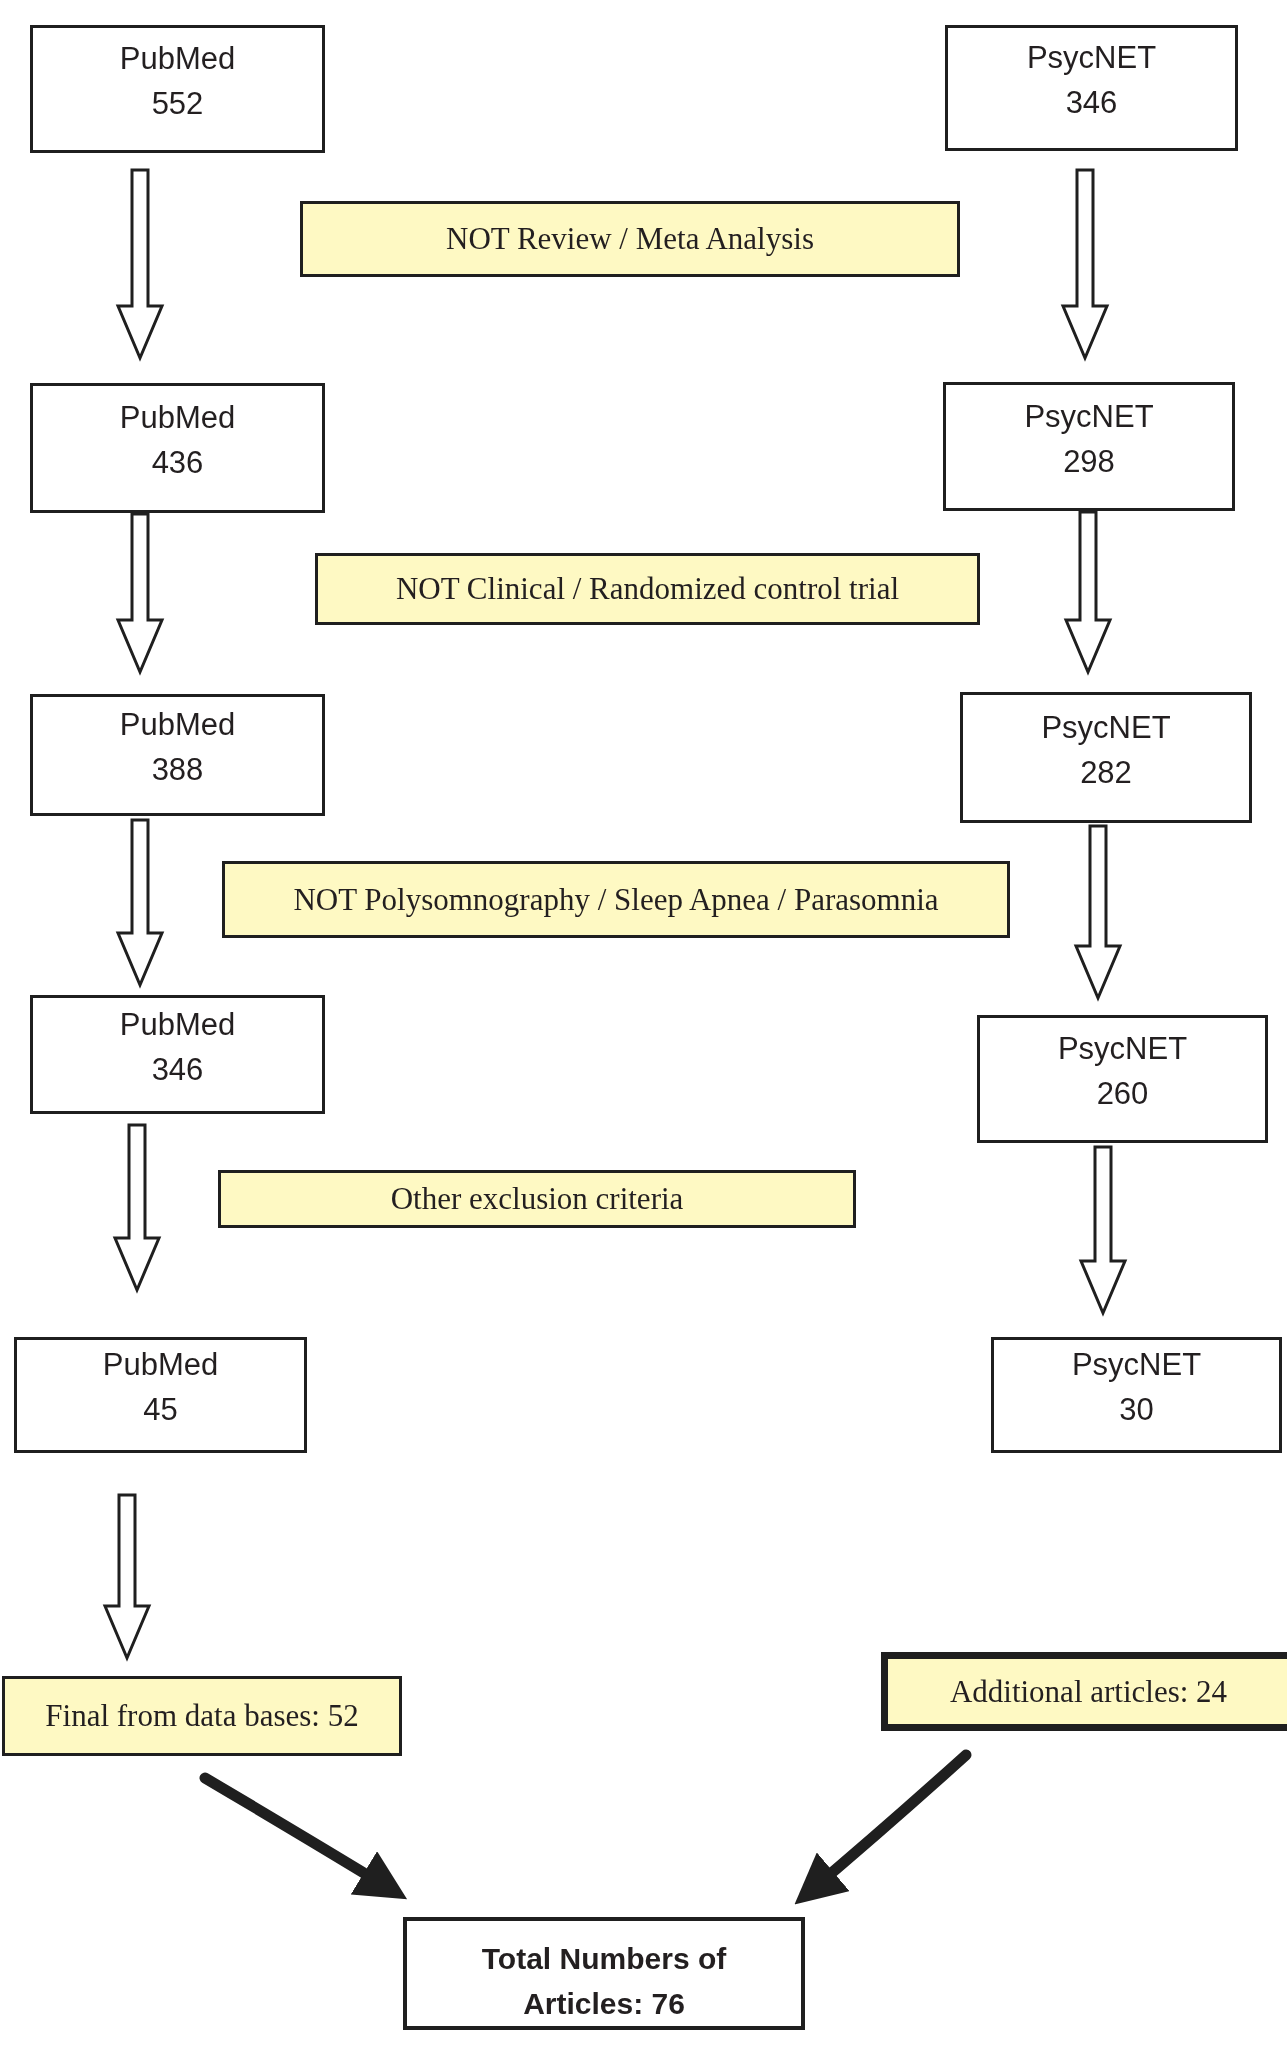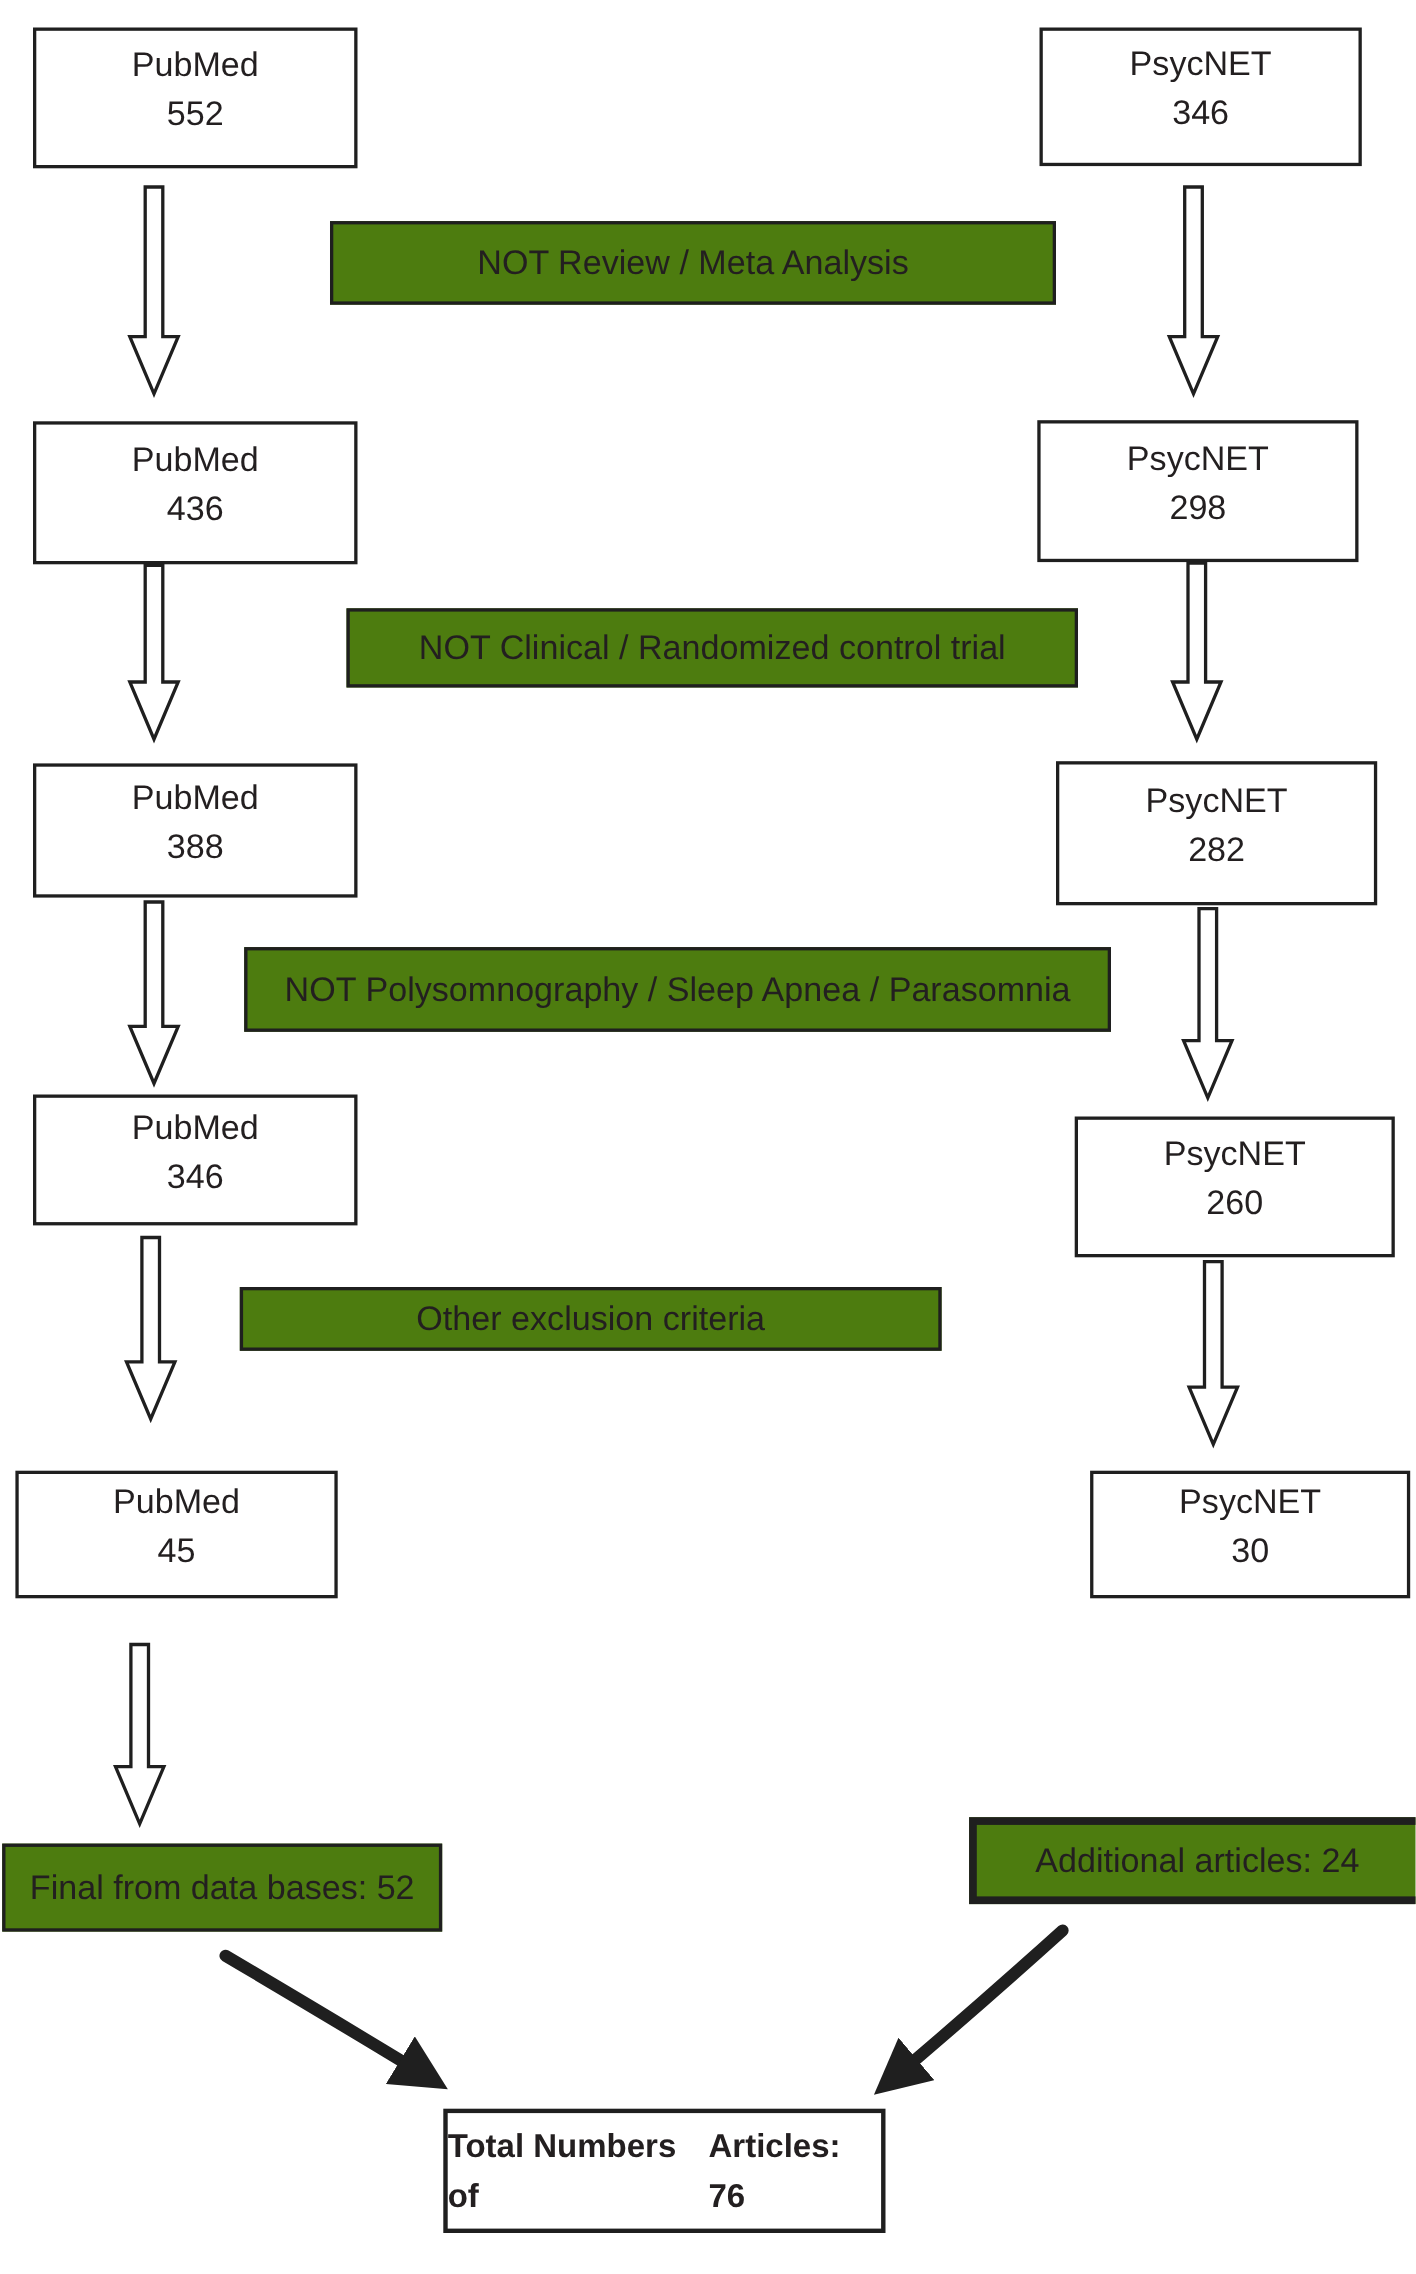--- a/index.html
+++ b/index.html
@@ -18,32 +18,33 @@
     display:flex;flex-direction:column;
     align-items:center;justify-content:center;
     padding-bottom:14px;
     box-sizing:border-box;
     font-size:31px;
     line-height:1.45;
   }
   .midbox{
     position:absolute;
     border:3px solid #1f1f1f;
-    background:#4d7c0f;
+    background:#fef9c3;
     display:flex;align-items:center;justify-content:center;
     box-sizing:border-box;
     font-size:31px;
     white-space:nowrap;
+    font-family:Liberation Serif, serif;
   }
   .thick{border-width:7px;}
   .totalbox{
     position:absolute;
     border:4px solid #1f1f1f;
     background:#ffffff;
-    display:flex;flex-direction:row;
+    display:flex;flex-direction:column;
     align-items:center;justify-content:flex-end;
     box-sizing:border-box;
     font-size:30px;font-weight:bold;
     line-height:1.5;
   }
   svg.arrows{position:absolute;left:0;top:0;pointer-events:none;}
   .blockarrow{fill:#ffffff;stroke:#1f1f1f;stroke-width:3;stroke-linejoin:miter;}
   .fatarrow{fill:none;stroke:#1f1f1f;stroke-width:11;stroke-linecap:round;}
 </style>
 </head>

